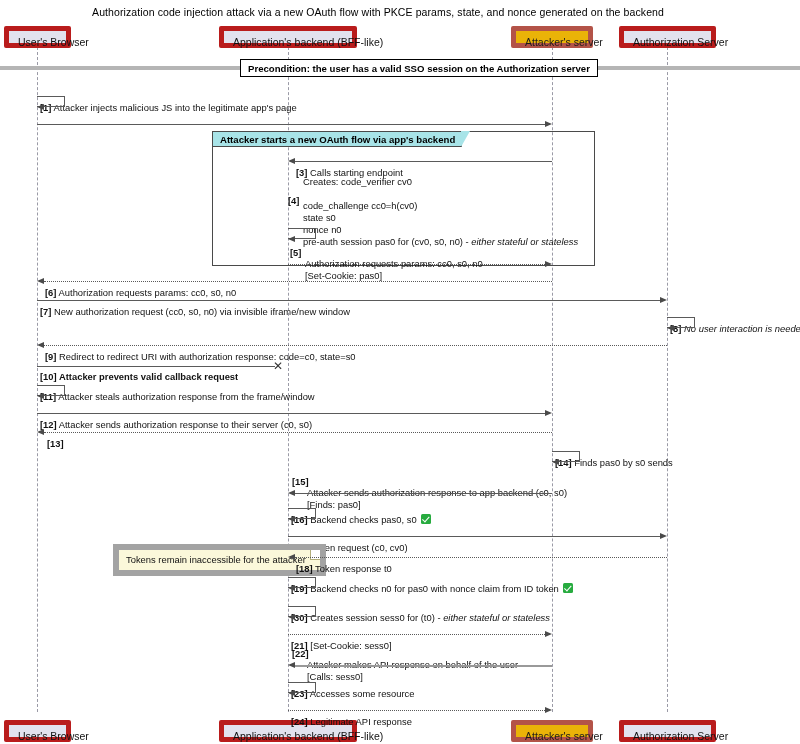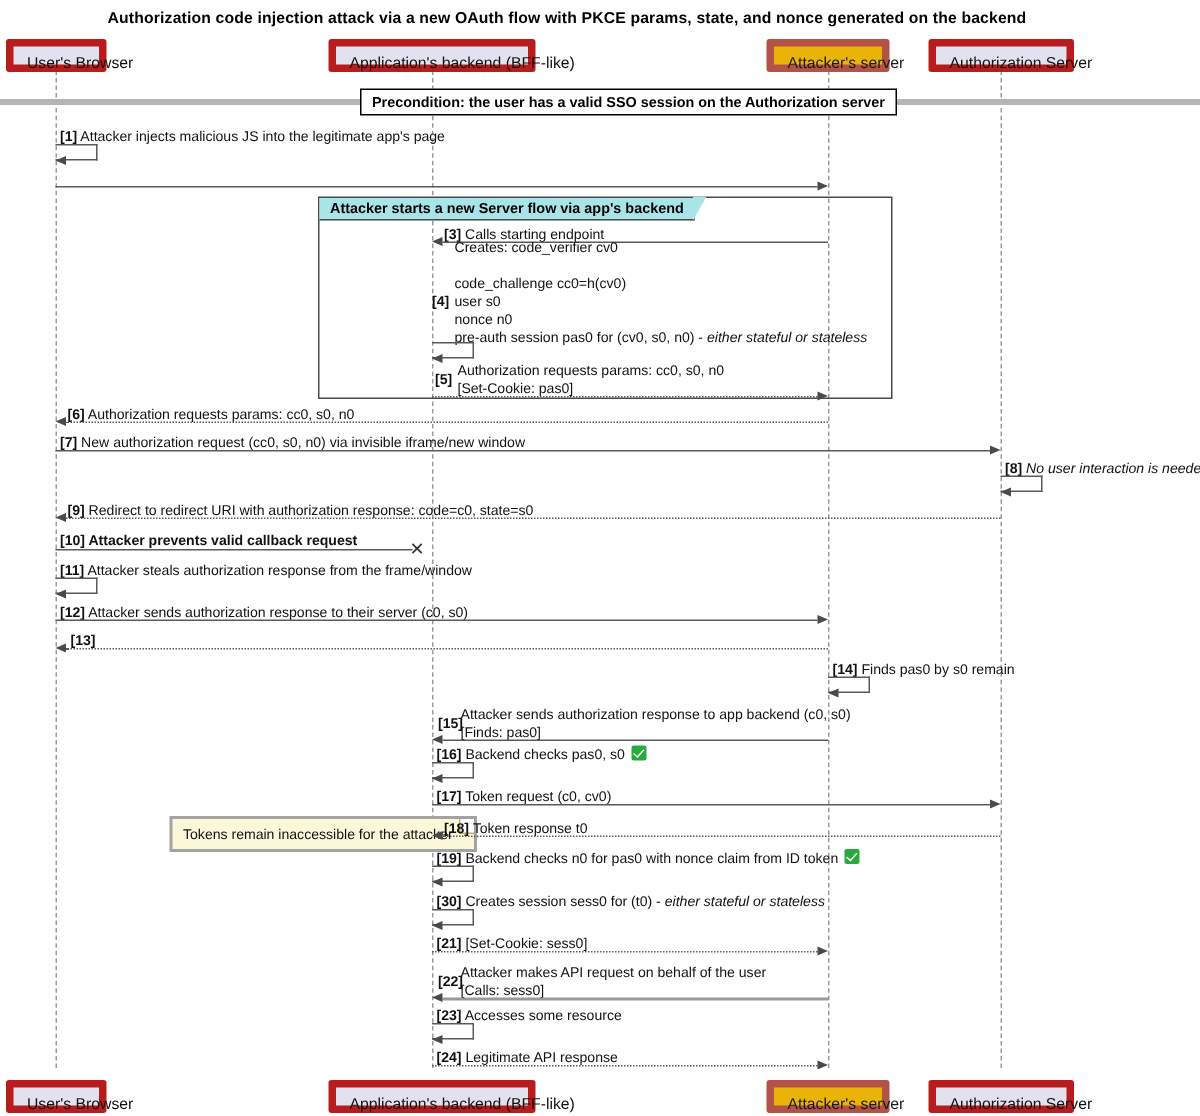--- a/index.html
+++ b/index.html
@@ -2,21 +2,21 @@
 <html><head>
 <meta charset="utf-8">
 <style>
   html,body{margin:0;padding:0;background:#ffffff;}
   body{font-family:"Liberation Sans","DejaVu Sans",sans-serif;}
   #canvas{position:relative;width:800px;height:744px;overflow:hidden;background:#fff;}
 
   
   .title{
     position:absolute;left:0;top:6px;width:756px;text-align:center;
-    font-size:10.5px;font-weight:bold;color:#000;letter-spacing:0.1px;
+    font-size:10.5px;font-weight:normal;color:#000;letter-spacing:0.1px;
   }
 
   
   .plife{position:absolute;top:47px;width:0;border-left:1px dashed #9a9aa6;height:665px;}
   .pbox{
     position:absolute;height:22px;line-height:22px;text-align:center;
     font-size:10.5px;color:#111;border:5px solid #b91c1c;background:#e2e2ee;
     border-radius:2px;white-space:nowrap;box-sizing:border-box;padding:0 9px;
   }
   .pbox.attacker{background:#eab308;border-color:#b35348;color:#1a1a1a;}
@@ -53,35 +53,35 @@
     position:absolute;width:0;height:0;
     border-top:3.6px solid transparent;border-bottom:3.6px solid transparent;
     border-left:7px solid #4a4a4a;
   }
   .arrow-l{
     position:absolute;width:0;height:0;
     border-top:3.6px solid transparent;border-bottom:3.6px solid transparent;
     border-right:7px solid #4a4a4a;
   }
   .msg-label{
-    position:absolute;font-size:9.4px;color:#111;white-space:nowrap;line-height:11px;
+    position:absolute;font-size:9.4px;color:#111;white-space:nowrap;line-height:11px;margin-top:17px;
   }
   .msg-label .num{font-weight:bold;}
   .msg-label.bold{font-weight:bold;}
   .msg-label i{font-style:italic;}
   .seqnum{position:absolute;font-size:9.4px;font-weight:bold;color:#111;white-space:nowrap;line-height:11px;}
 
   
   .selfloop{position:absolute;box-sizing:border-box;
     border:1px solid #5a5a5a;border-left:none;height:11px;}
   .lostx{position:absolute;font-size:12px;font-weight:bold;color:#333;line-height:10px;}
 
   
   .note{
-    position:absolute;background:#fbf8da;border:2px solid #a3a3a3;
+    position:absolute;background:#fbf8da;border:6px solid #a3a3a3;
     font-size:9.4px;color:#111;line-height:14px;padding:3px 14px 3px 7px;
     white-space:nowrap;box-sizing:border-box;
   }
   .note .fold{
     position:absolute;right:0;top:0;width:9px;height:9px;
     background:#fff;border-left:1px solid #b3ae7a;border-bottom:1px solid #b3ae7a;
   }
 
   
   .check{
@@ -125,34 +125,34 @@
   <div class="selfloop" style="left:37px;top:96px;width:28px;"></div>
   <div class="arrow-l" style="left:37px;top:103.5px;"></div>
 
   <div class="msg-line" style="left:37px;top:124px;width:508px;"></div>
   <div class="arrow-r" style="left:545px;top:120.5px;"></div>
 
   <div class="frame" style="left:212px;top:131px;width:383px;height:135px;"></div>
   <div class="frame-label" style="left:213px;top:132px;">
     <span class="nib-b"></span>
     <span class="nib"></span>
-    <span>Attacker starts a new Server flow via app's backend</span>
+    <span>Attacker starts a new OAuth flow via app's backend</span>
   </div>
 
   <div class="msg-label" style="left:296px;top:150px;">
     <span class="num">[3]</span>
     <span>Calls starting endpoint</span>
   </div>
   <div class="msg-line" style="left:295px;top:161px;width:257px;"></div>
   <div class="arrow-l" style="left:288px;top:157.5px;"></div>
 
   <div class="seqnum" style="left:288px;top:195px;">[4]</div>
   <div class="msg-label" style="left:303px;top:159px;"><span>Creates: code_verifier cv0</span></div>
   <div class="msg-label" style="left:303px;top:183px;"><span>code_challenge cc0=h(cv0)</span></div>
-  <div class="msg-label" style="left:303px;top:195px;"><span>user s0</span></div>
+  <div class="msg-label" style="left:303px;top:195px;"><span>state s0</span></div>
   <div class="msg-label" style="left:303px;top:207px;"><span>nonce n0</span></div>
   <div class="msg-label" style="left:303px;top:219px;">
     <span>pre-auth session pas0 for (cv0, s0, n0) - </span><i>either stateful or stateless</i>
   </div>
   <div class="selfloop" style="left:288px;top:228px;width:28px;"></div>
   <div class="arrow-l" style="left:288px;top:235.5px;"></div>
 
   <div class="seqnum" style="left:290px;top:247px;">[5]</div>
   <div class="msg-label" style="left:305px;top:241px;"><span>Authorization requests params: cc0, s0, n0</span></div>
   <div class="msg-label" style="left:305px;top:253px;"><span>[Set-Cookie: pas0]</span></div>
@@ -210,21 +210,21 @@
 
   <div class="msg-label" style="left:47px;top:421px;">
     <span class="num">[13]</span>
     <span></span>
   </div>
   <div class="msg-line dotted" style="left:44px;top:432px;width:508px;"></div>
   <div class="arrow-l" style="left:37px;top:428.5px;"></div>
 
   <div class="msg-label" style="left:555px;top:440px;">
     <span class="num">[14]</span>
-    <span>Finds pas0 by s0 remain</span>
+    <span>Finds pas0 by s0 sends</span>
   </div>
   <div class="selfloop" style="left:552px;top:451px;width:28px;"></div>
   <div class="arrow-l" style="left:552px;top:458.5px;"></div>
 
   <div class="seqnum" style="left:292px;top:476px;">[15]</div>
   <div class="msg-label" style="left:307px;top:470px;"><span>Attacker sends authorization response to app backend (c0, s0)</span></div>
   <div class="msg-label" style="left:307px;top:482px;"><span>[Finds: pas0]</span></div>
   <div class="msg-line" style="left:295px;top:493px;width:257px;"></div>
   <div class="arrow-l" style="left:288px;top:489.5px;"></div>
 
@@ -271,21 +271,21 @@
   <div class="arrow-l" style="left:288px;top:613.5px;"></div>
 
   <div class="msg-label" style="left:291px;top:623px;">
     <span class="num">[21]</span>
     <span>[Set-Cookie: sess0]</span>
   </div>
   <div class="msg-line dotted" style="left:288px;top:634px;width:257px;"></div>
   <div class="arrow-r" style="left:545px;top:630.5px;"></div>
 
   <div class="seqnum" style="left:292px;top:648px;">[22]</div>
-  <div class="msg-label" style="left:307px;top:642px;"><span>Attacker makes API request on behalf of the user</span></div>
+  <div class="msg-label" style="left:307px;top:642px;"><span>Attacker makes API response on behalf of the user</span></div>
   <div class="msg-label" style="left:307px;top:654px;"><span>[Calls: sess0]</span></div>
   <div class="msg-line thick" style="left:295px;top:665px;width:257px;"></div>
   <div class="arrow-l" style="left:288px;top:661.5px;"></div>
 
   <div class="msg-label" style="left:291px;top:671px;">
     <span class="num">[23]</span>
     <span>Accesses some resource</span>
   </div>
   <div class="selfloop" style="left:288px;top:682px;width:28px;"></div>
   <div class="arrow-l" style="left:288px;top:689.5px;"></div>

